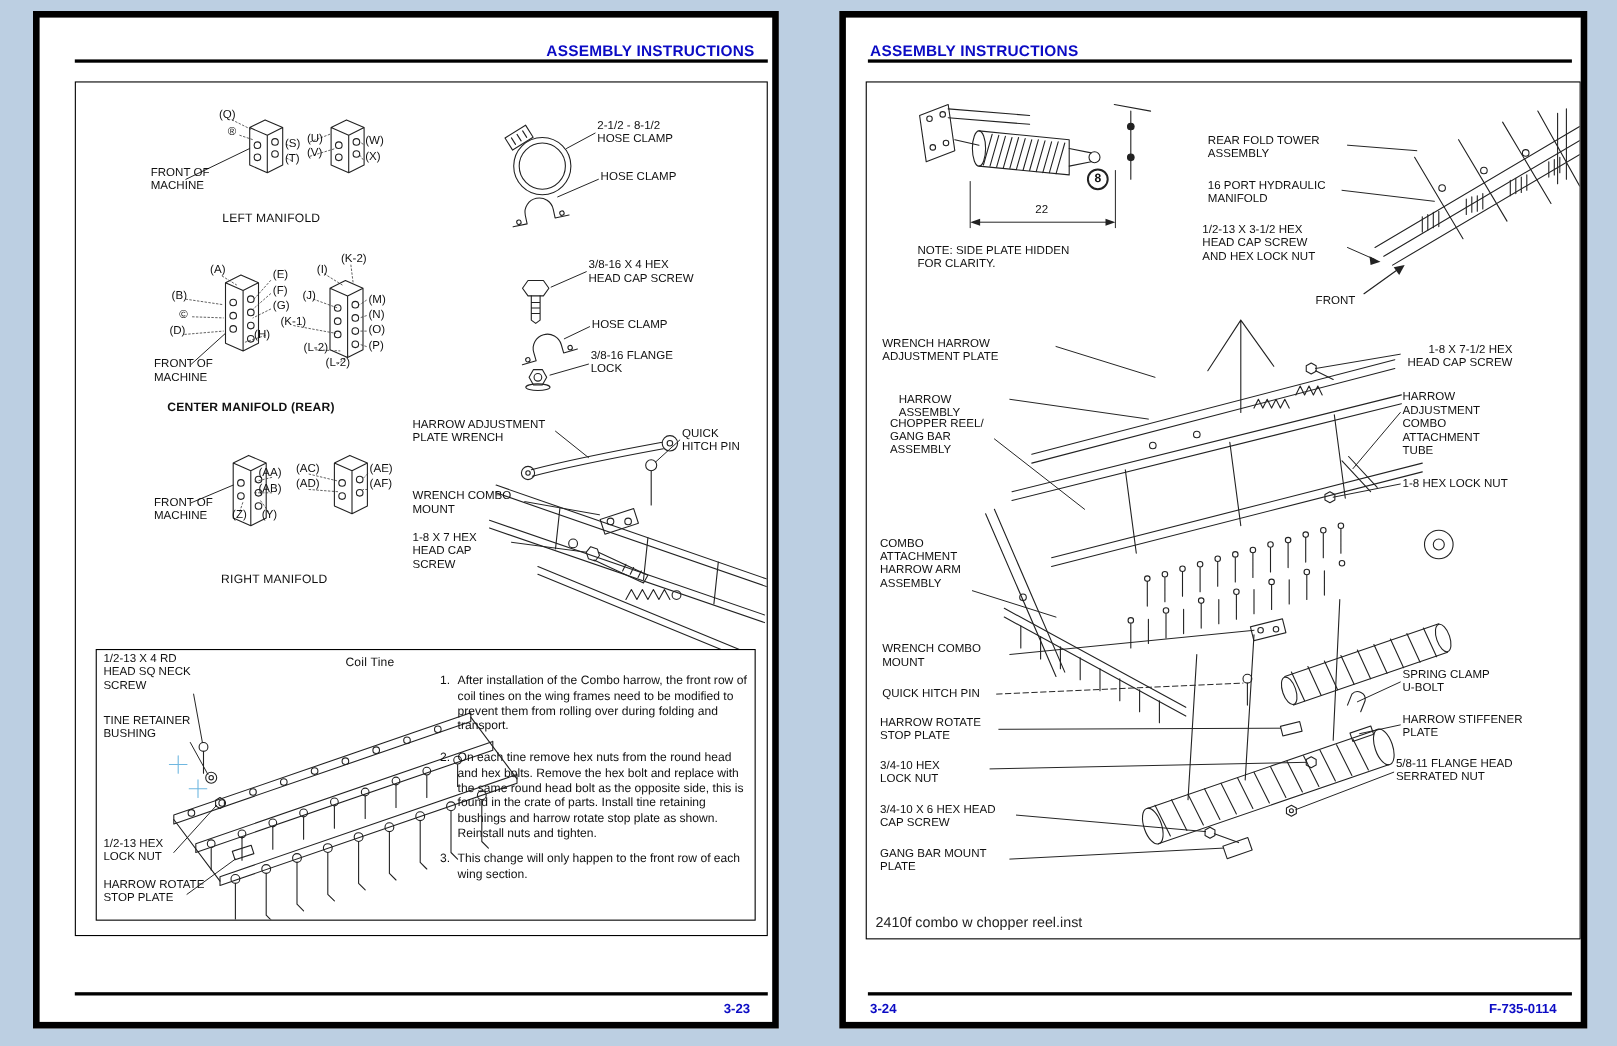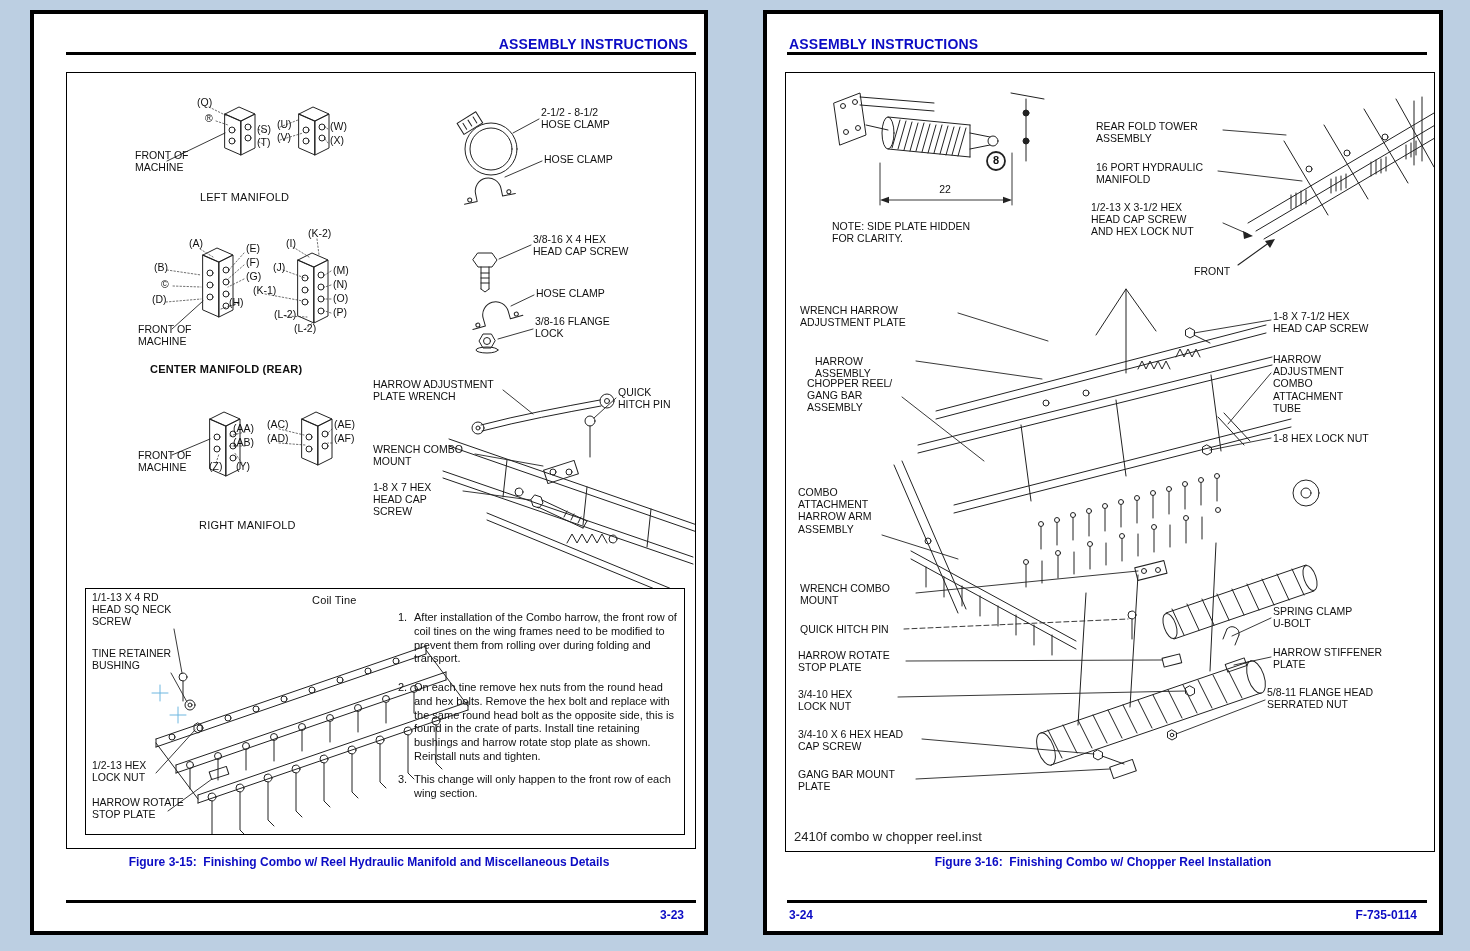--- a/index.html
+++ b/index.html
@@ -1,18 +1,18 @@
 <!DOCTYPE html>
 <html><head>
 <meta charset="utf-8">
 <style>
   * { margin:0; padding:0; box-sizing:border-box; }
   html,body { width:1470px; height:951px; }
   body { position:relative; background:#bccfe2; font-family:"Liberation Sans",sans-serif; overflow:hidden; }
-  .page { position:absolute; top:10px; height:925px; background:#fff; border:4px solid #000000; }
+  .page { position:absolute; top:10px; height:925px; background:#fff; border:6px solid #000000; }
   #page-left { left:30px; width:678px; }
   #page-right { left:763px; width:680px; }
   .hdr { position:absolute; color:#0b0bc4; font-weight:bold; font-size:14px; letter-spacing:.2px; white-space:nowrap; }
   .rule { position:absolute; background:#000; height:3px; }
   .rule2 { position:absolute; background:#000; height:2.5px; }
   .figbox { position:absolute; border:1.3px solid #000; background:#fff; overflow:hidden; }
   .art { position:absolute; left:0; top:0; }
   .lbl { position:absolute; font-size:10.5px; line-height:1.16; color:#101010; }
   .port { position:absolute; font-size:10.5px; color:#101010; white-space:nowrap; }
   .mtitle { position:absolute; font-size:11px; color:#101010; letter-spacing:.2px; white-space:nowrap; }
@@ -305,40 +305,39 @@
           <path d="M84,126 h16 M92,118 v16"></path>
         </g>
         <g fill="none" stroke="#222" stroke-width=".9">
           <path d="M88,40 L96,84"></path>
           <path d="M85,84 L101,113"></path>
           <path d="M70,184 L109,141"></path>
           <path d="M82,222 L126,190"></path>
         </g>
       </svg>
       <div class="mtitle" style="left:226px; top:5px;">Coil Tine</div>
-      <div class="lbl" style="left:6px; top:2px; width:88px;">1/1-13 X 4 RD HEAD SQ NECK SCREW</div>
+      <div class="lbl" style="left:6px; top:2px; width:88px;">1/2-13 X 4 RD HEAD SQ NECK SCREW</div>
       <div class="lbl" style="left:6px; top:58px; width:90px;">TINE RETAINER BUSHING</div>
       <div class="lbl" style="left:6px; top:170px; width:72px;">1/2-13 HEX LOCK NUT</div>
       <div class="lbl" style="left:6px; top:207px; width:95px;">HARROW ROTATE STOP PLATE</div>
       <div class="step" style="left:312px; top:22px; width:280px;">
         <span class="n">1.</span>
         <span class="t">After installation of the Combo harrow, the front row of coil tines on the wing frames need to be modified to prevent them from rolling over during folding and transport.</span>
       </div>
       <div class="step" style="left:312px; top:92px; width:280px;">
         <span class="n">2.</span>
         <span class="t">On each tine remove hex nuts from the round head and hex bolts. Remove the hex bolt and replace with the same round head bolt as the opposite side, this is found in the crate of parts. Install tine retaining bushings and harrow rotate stop plate as shown. Reinstall nuts and tighten.</span>
       </div>
       <div class="step" style="left:312px; top:184px; width:280px;">
         <span class="n">3.</span>
         <span class="t">This change will only happen to the front row of each wing section.</span>
       </div>
     </div>
   </div>
 
-  <div class="caption" style="top:841px;">Figure 3-15:  Finishing Combo w/ Reel Hydraulic Manifold and Miscellaneous Details</div>
   <div class="rule2" style="left:32px; top:886px; width:630px;"></div>
   <div class="pagenum" style="right:20px; top:894px;">3-23</div>
 </div>
 
 <div class="page" id="page-right">
   <div class="hdr" style="left:22px; top:22px;">ASSEMBLY INSTRUCTIONS</div>
   <div class="rule" style="left:20px; top:38px; width:640px;"></div>
 
   <div class="figbox" style="left:18px; top:58px; width:650px; height:780px;">
     <svg class="art" width="650" height="780" viewBox="0 0 650 780">
@@ -500,27 +499,26 @@
     <div class="lbl" style="left:9px; top:282px; width:120px;padding-left:20px;">HARROW ASSEMBLY</div>
     <div class="lbl" style="left:9px; top:304px; width:88px;margin-left:12px;">CHOPPER REEL/ GANG BAR ASSEMBLY</div>
     <div class="lbl" style="left:12px; top:413px; width:82px;">COMBO ATTACHMENT HARROW ARM ASSEMBLY</div>
     <div class="lbl" style="left:14px; top:509px; width:95px;">WRENCH COMBO MOUNT</div>
     <div class="lbl" style="left:14px; top:550px; width:110px;">QUICK HITCH PIN</div>
     <div class="lbl" style="left:12px; top:576px; width:95px;">HARROW ROTATE STOP PLATE</div>
     <div class="lbl" style="left:12px; top:615px; width:72px;">3/4-10 HEX LOCK NUT</div>
     <div class="lbl" style="left:12px; top:655px; width:120px;">3/4-10 X 6 HEX HEAD CAP SCREW</div>
     <div class="lbl" style="left:12px; top:695px; width:100px;">GANG BAR MOUNT PLATE</div>
 
-    <div class="lbl" style="left:487px; top:237px; width:100px;">1-8 X 7-1/2 HEX HEAD CAP SCREW</div>
+    <div class="lbl" style="left:487px; top:237px; width:100px;text-align:right;">1-8 X 7-1/2 HEX HEAD CAP SCREW</div>
     <div class="lbl" style="left:487px; top:280px; width:90px;">HARROW ADJUSTMENT COMBO ATTACHMENT TUBE</div>
     <div class="lbl" style="left:487px; top:359px; width:120px;">1-8 HEX LOCK NUT</div>
     <div class="lbl" style="left:487px; top:532px; width:92px;">SPRING CLAMP U-BOLT</div>
     <div class="lbl" style="left:487px; top:573px; width:110px;">HARROW STIFFENER PLATE</div>
     <div class="lbl" style="left:481px; top:613px; width:115px;">5/8-11 FLANGE HEAD SERRATED NUT</div>
 
     <div class="filenote" style="left:8px; top:756px;">2410f combo w chopper reel.inst</div>
   </div>
 
-  <div class="caption" style="top:841px;">Figure 3-16:  Finishing Combo w/ Chopper Reel Installation</div>
   <div class="rule2" style="left:20px; top:886px; width:640px;"></div>
   <div class="pagenum" style="left:22px; top:894px;">3-24</div>
   <div class="pagenum" style="right:22px; top:894px;">F-735-0114</div>
 </div>
 
 </body></html>

